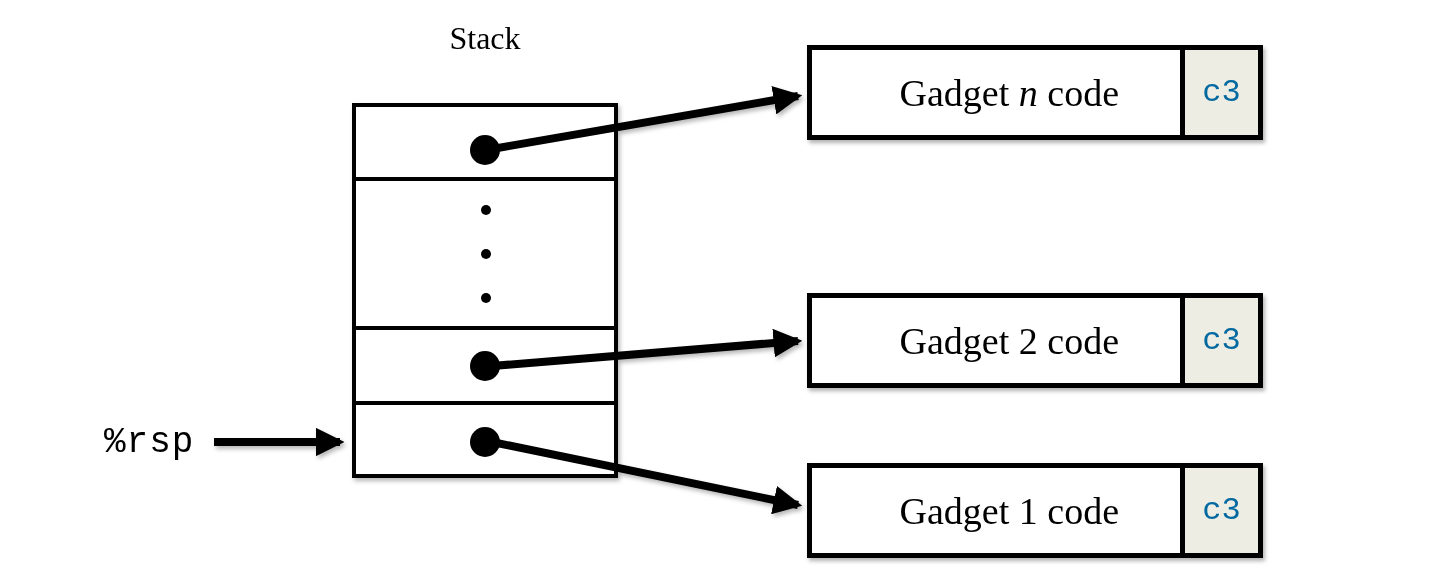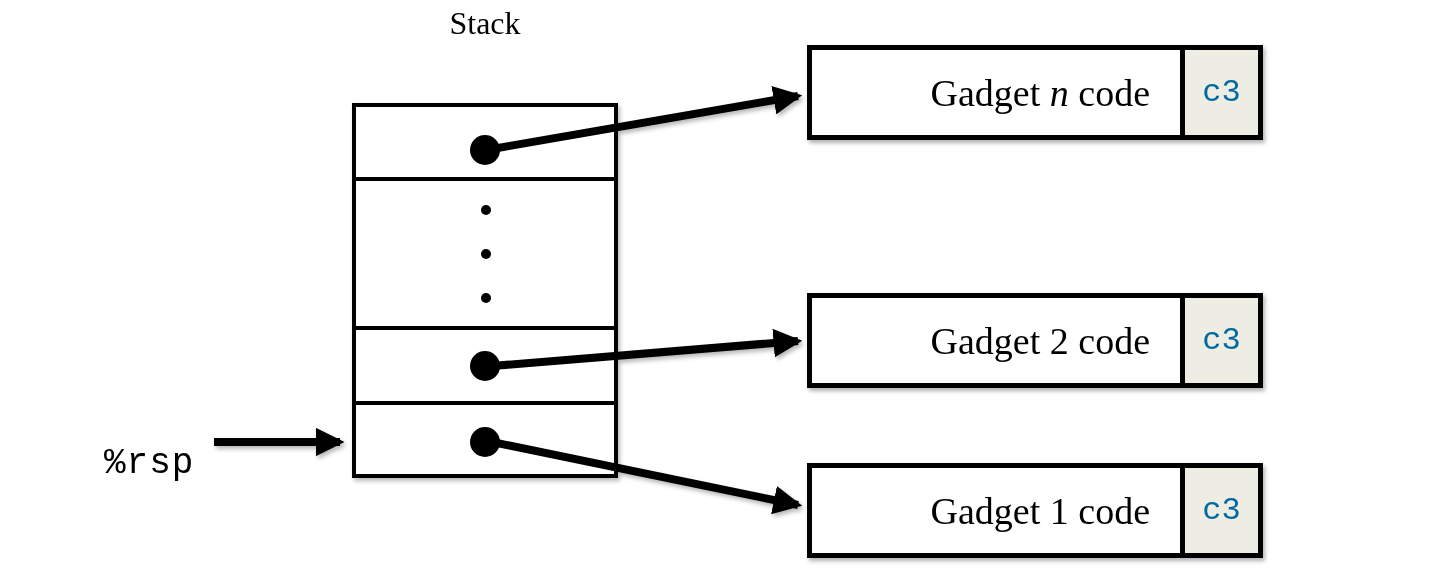--- a/index.html
+++ b/index.html
@@ -21,31 +21,31 @@
     left: 0; top: 0;
     width: 1440px;
     height: 571px;
   }
   .shadowed {
     filter: drop-shadow(2px 3px 2px rgba(0,0,0,0.28));
   }
   .stack-title {
     position: absolute;
     left: 352px;
-    top: 4px;
+    top: 19px;
     width: 266px;
     text-align: center;
     font-size: 32px;
     line-height: 38px;
     font-family: "Liberation Serif", "DejaVu Serif", serif;
   }
   .rsp-label {
     position: absolute;
     left: 104px;
-    top: 444px;
+    top: 423px;
     font-family: "Liberation Mono", "DejaVu Sans Mono", monospace;
     font-size: 36px;
     line-height: 40px;
     letter-spacing: 1px;
     color: #000000;
   }
   .gadget-box {
     position: absolute;
     left: 807px;
     width: 456px;
@@ -57,21 +57,21 @@
     box-shadow: 2px 3px 4px rgba(0,0,0,0.30);
   }
   .gadget-box.pos-1 { top: 45px; }
   .gadget-box.pos-2 { top: 293px; }
   .gadget-box.pos-3 { top: 463px; }
   .gadget-label {
     flex: 1 1 auto;
     display: flex;
     align-items: center;
     justify-content: flex-end;
-    padding-right: 30px;
+    padding-right: 61px;
     font-size: 38px;
     font-family: "Liberation Serif", "DejaVu Serif", serif;
     white-space: pre;
   }
   .gadget-label .var-italic {
     font-style: italic;
   }
   .ret-cell {
     flex: 0 0 73px;
     border-left: 5px solid #000000;

